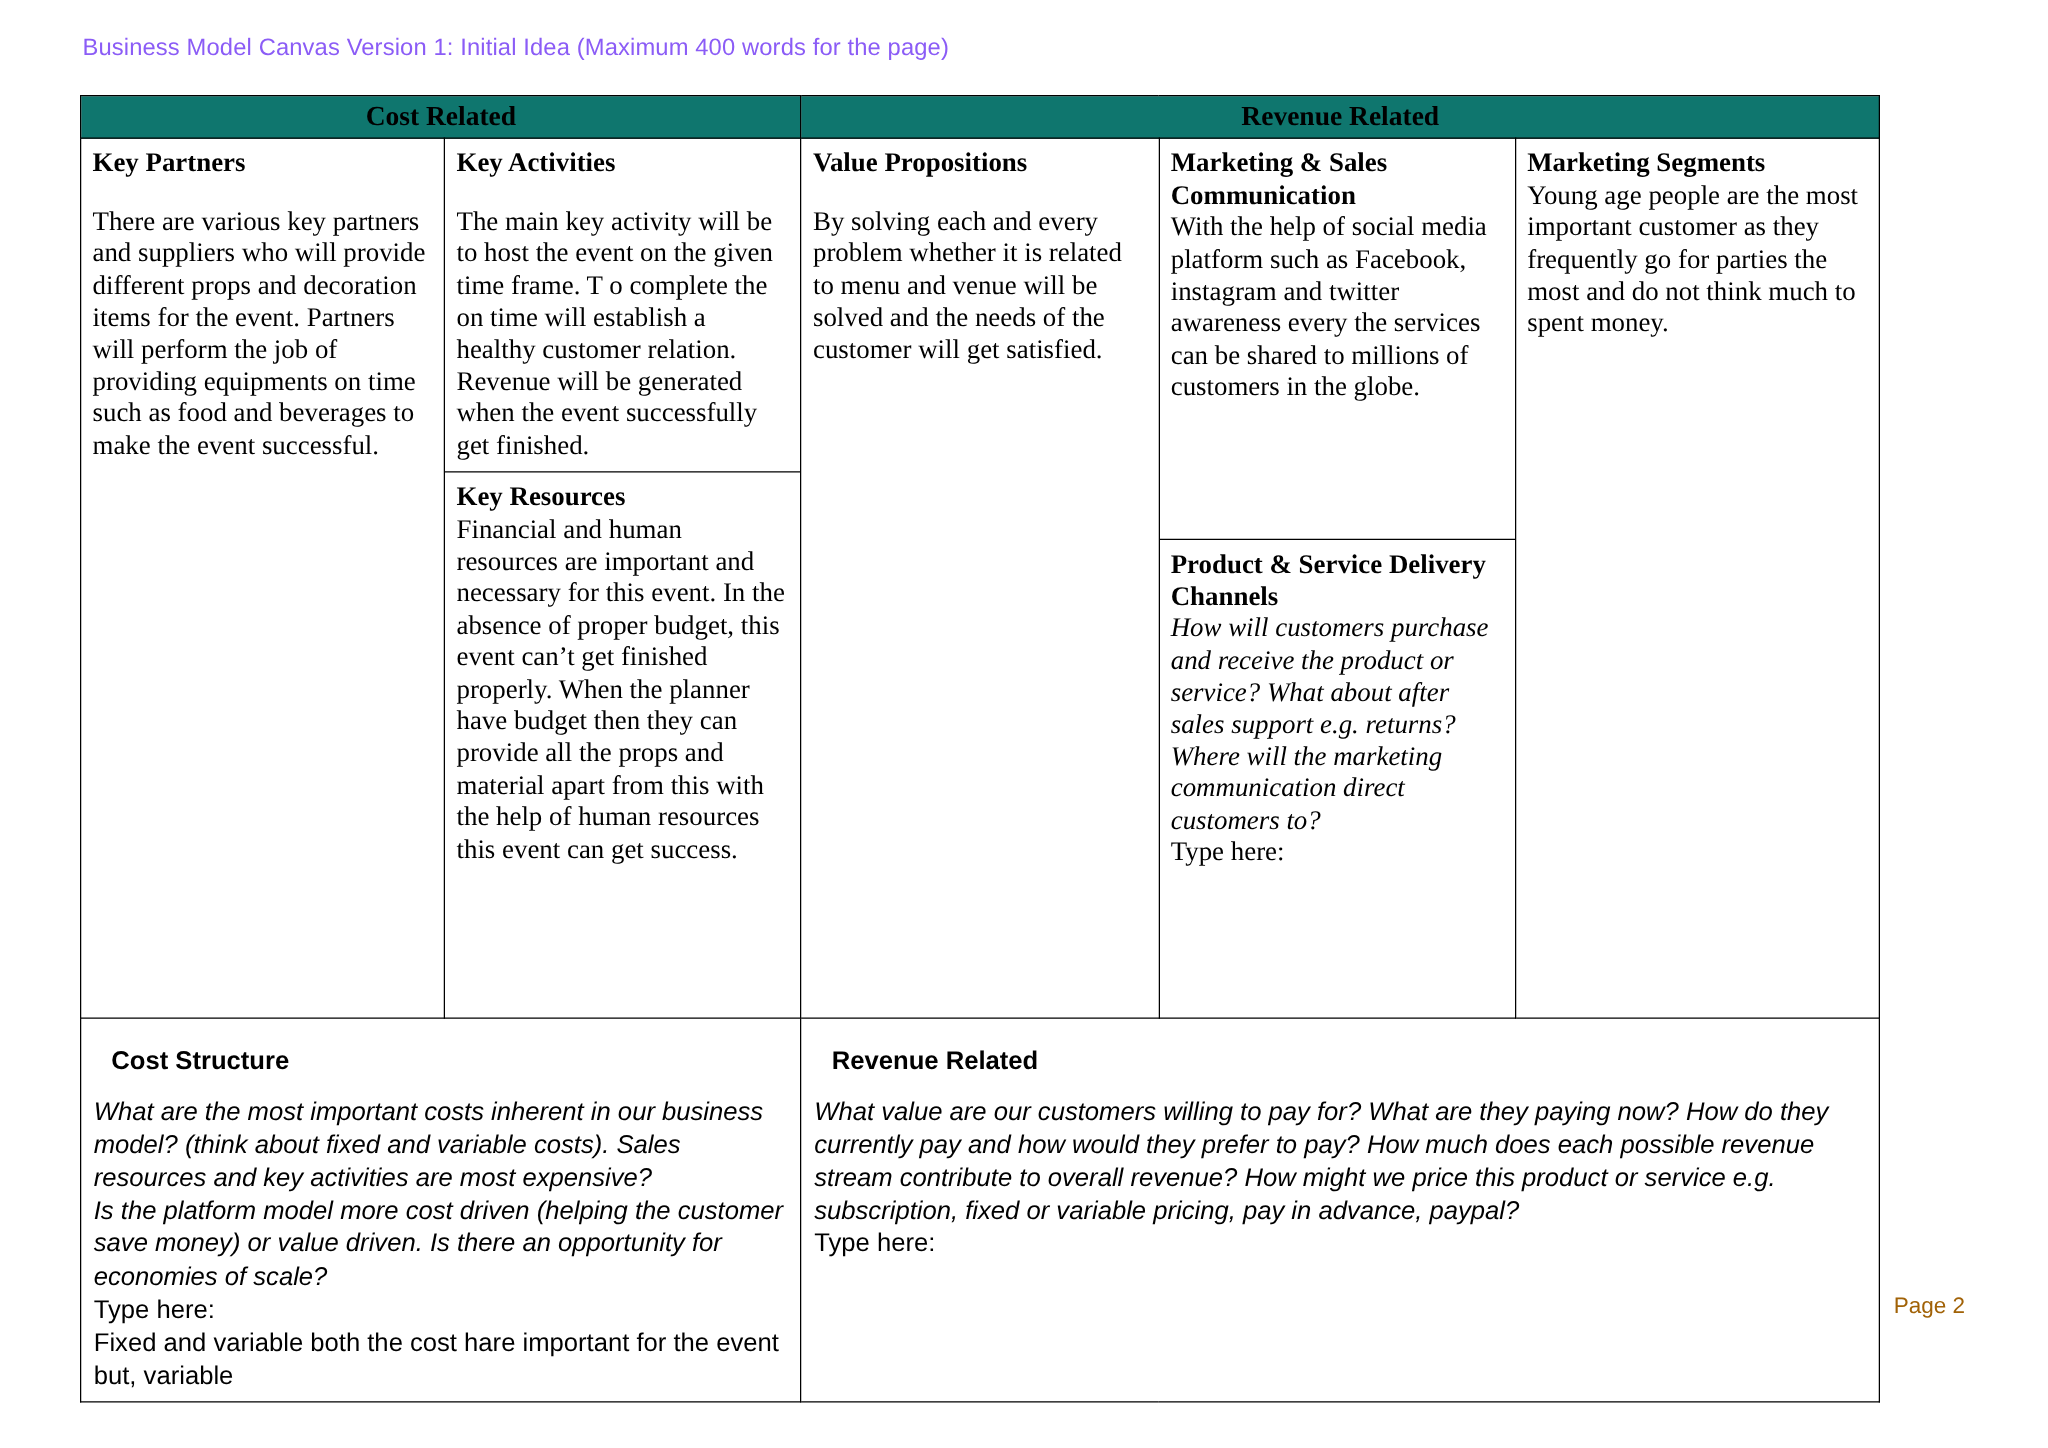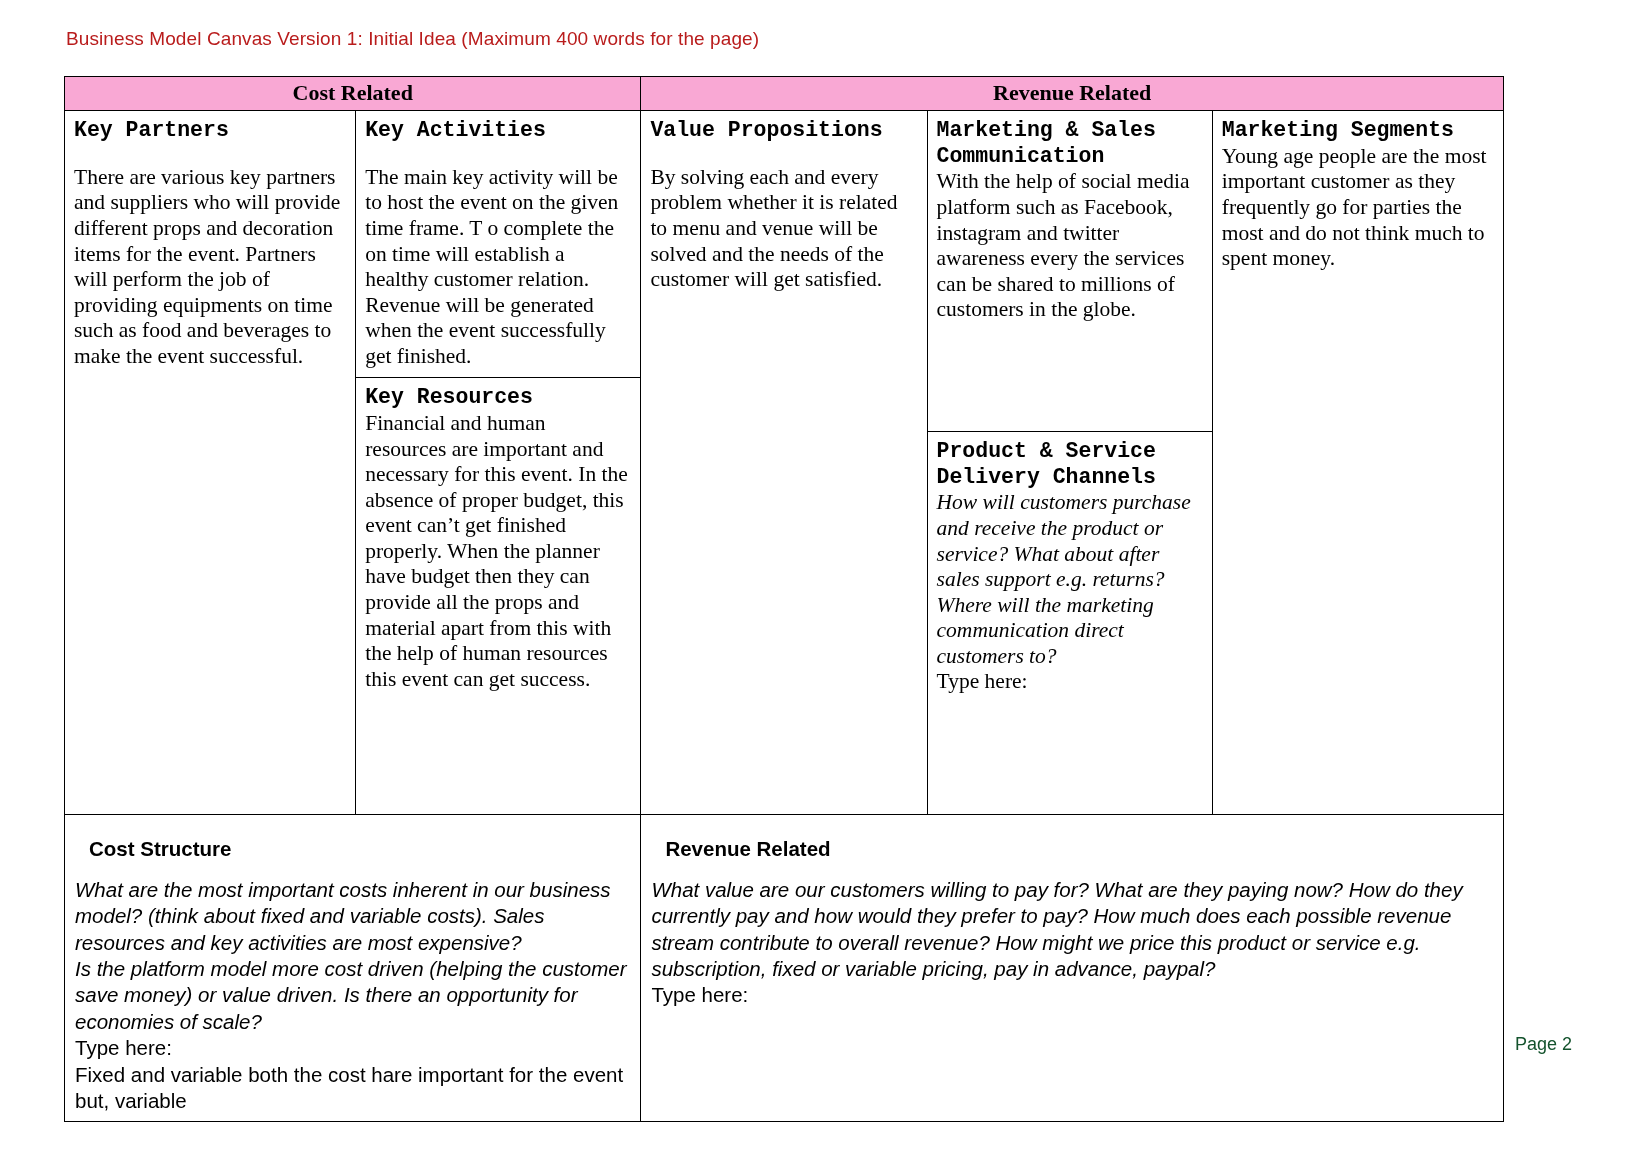--- a/index.html
+++ b/index.html
@@ -23,59 +23,58 @@
     height: 1158px;
   }
 
   .doc-title {
     position: absolute;
     left: 66px;
     top: 28px;
     font-family: "Liberation Sans", sans-serif;
     font-size: 19px;
     letter-spacing: 0.1px;
-    color: #b91c1c;
+    color: #8b5cf6;
     white-space: nowrap;
   }
 
   .canvas-table {
     position: absolute;
     left: 64px;
     top: 76px;
     width: 1440px;
     border-collapse: collapse;
     table-layout: fixed;
   }
   .canvas-table td {
     border: 1px solid #000000;
     vertical-align: top;
     padding: 0;
   }
 
   .hdr-cell {
-    background: #f9a8d4;
+    background: #0f766e;
     text-align: center;
     font-family: "Liberation Serif", serif;
     font-weight: bold;
     font-size: 22px;
     padding: 4px 0 5px 0 !important;
     line-height: 1.1;
   }
 
   .blk {
     padding: 7px 9px 8px 9px;
     font-size: 21.5px;
     line-height: 1.19;
   }
   .blk-title {
     font-weight: bold;
     font-size: 21.5px;
     line-height: 1.19;
     margin: 0;
-    font-family: Liberation Mono, monospace;
   }
   .blk-gap {
     height: 21px;
   }
   .blk-body {
     margin: 0;
     font-size: 21.5px;
     line-height: 1.19;
   }
   .blk-body.italic {
@@ -121,21 +120,21 @@
   .bottom-plain {
     margin: 0;
   }
 
   .page-footer {
     position: absolute;
     right: 66px;
     top: 1034px;
     font-family: "Liberation Sans", sans-serif;
     font-size: 18px;
-    color: #14532d;
+    color: #a16207;
   }
 </style>
 </head>
 <body>
 
 <div class="page">
 
   <div class="doc-title">Business Model Canvas Version 1: Initial Idea (Maximum 400 words for the page)</div>
 
   <table class="canvas-table">

